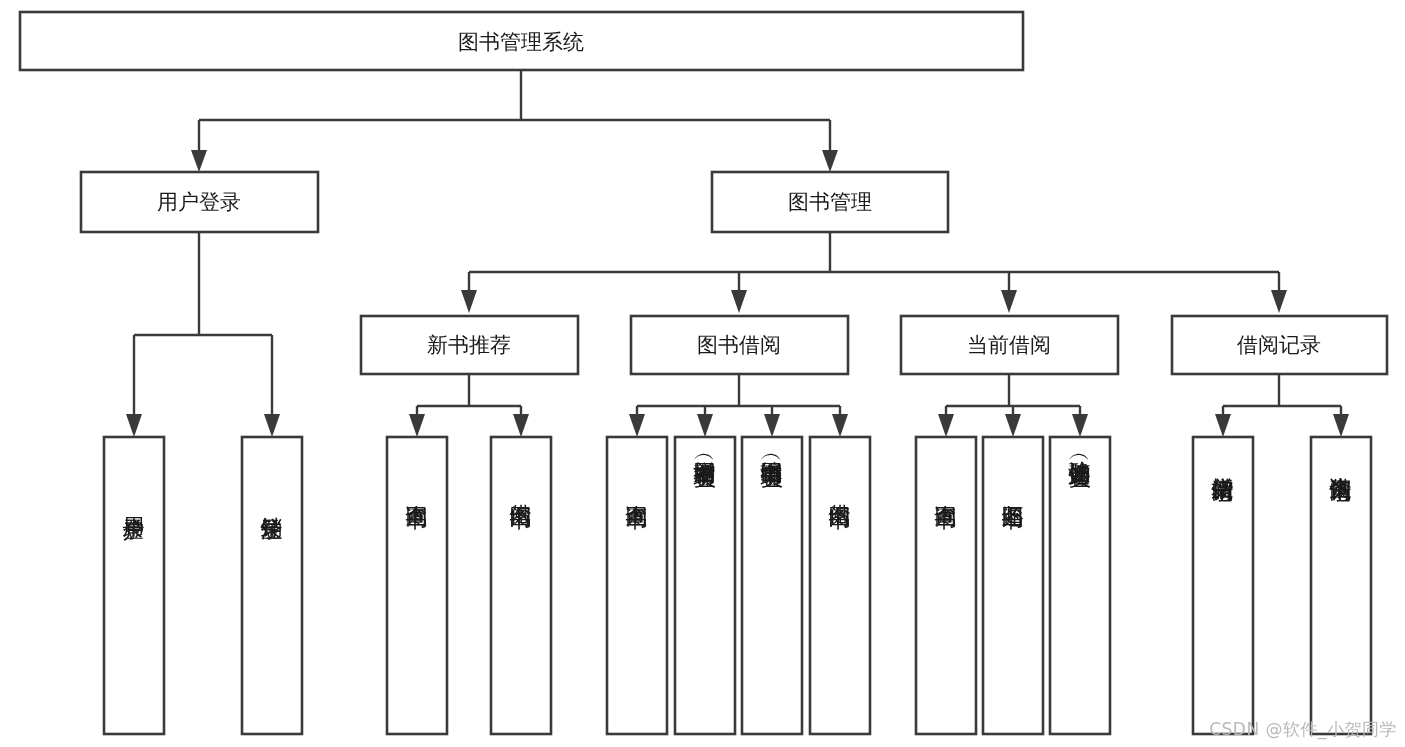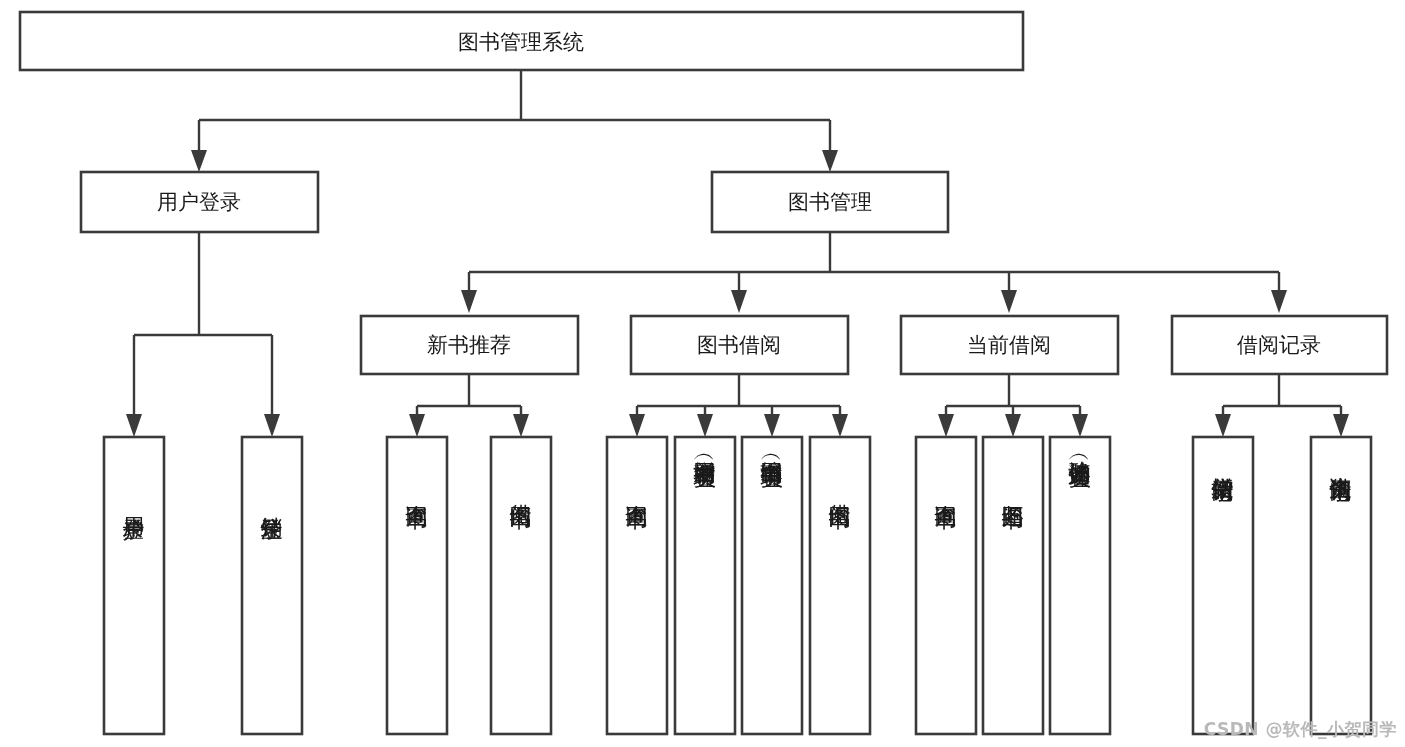--- a/index.html
+++ b/index.html
@@ -71,21 +71,20 @@
   }
   .watermark {
     position: absolute;
     right: 8px;
     bottom: 6px;
     font-family: "DejaVu Sans", "Liberation Sans", sans-serif;
     font-size: 17px;
     color: #b9b9b9;
     letter-spacing: 0.5px;
     user-select: none;
-    font-weight: bold;
   }
 </style>
 </head>
 <body>
 
 <div id="diagram-root">
 
   <svg id="flow" viewBox="0 0 1405 747">
 
     <g>

